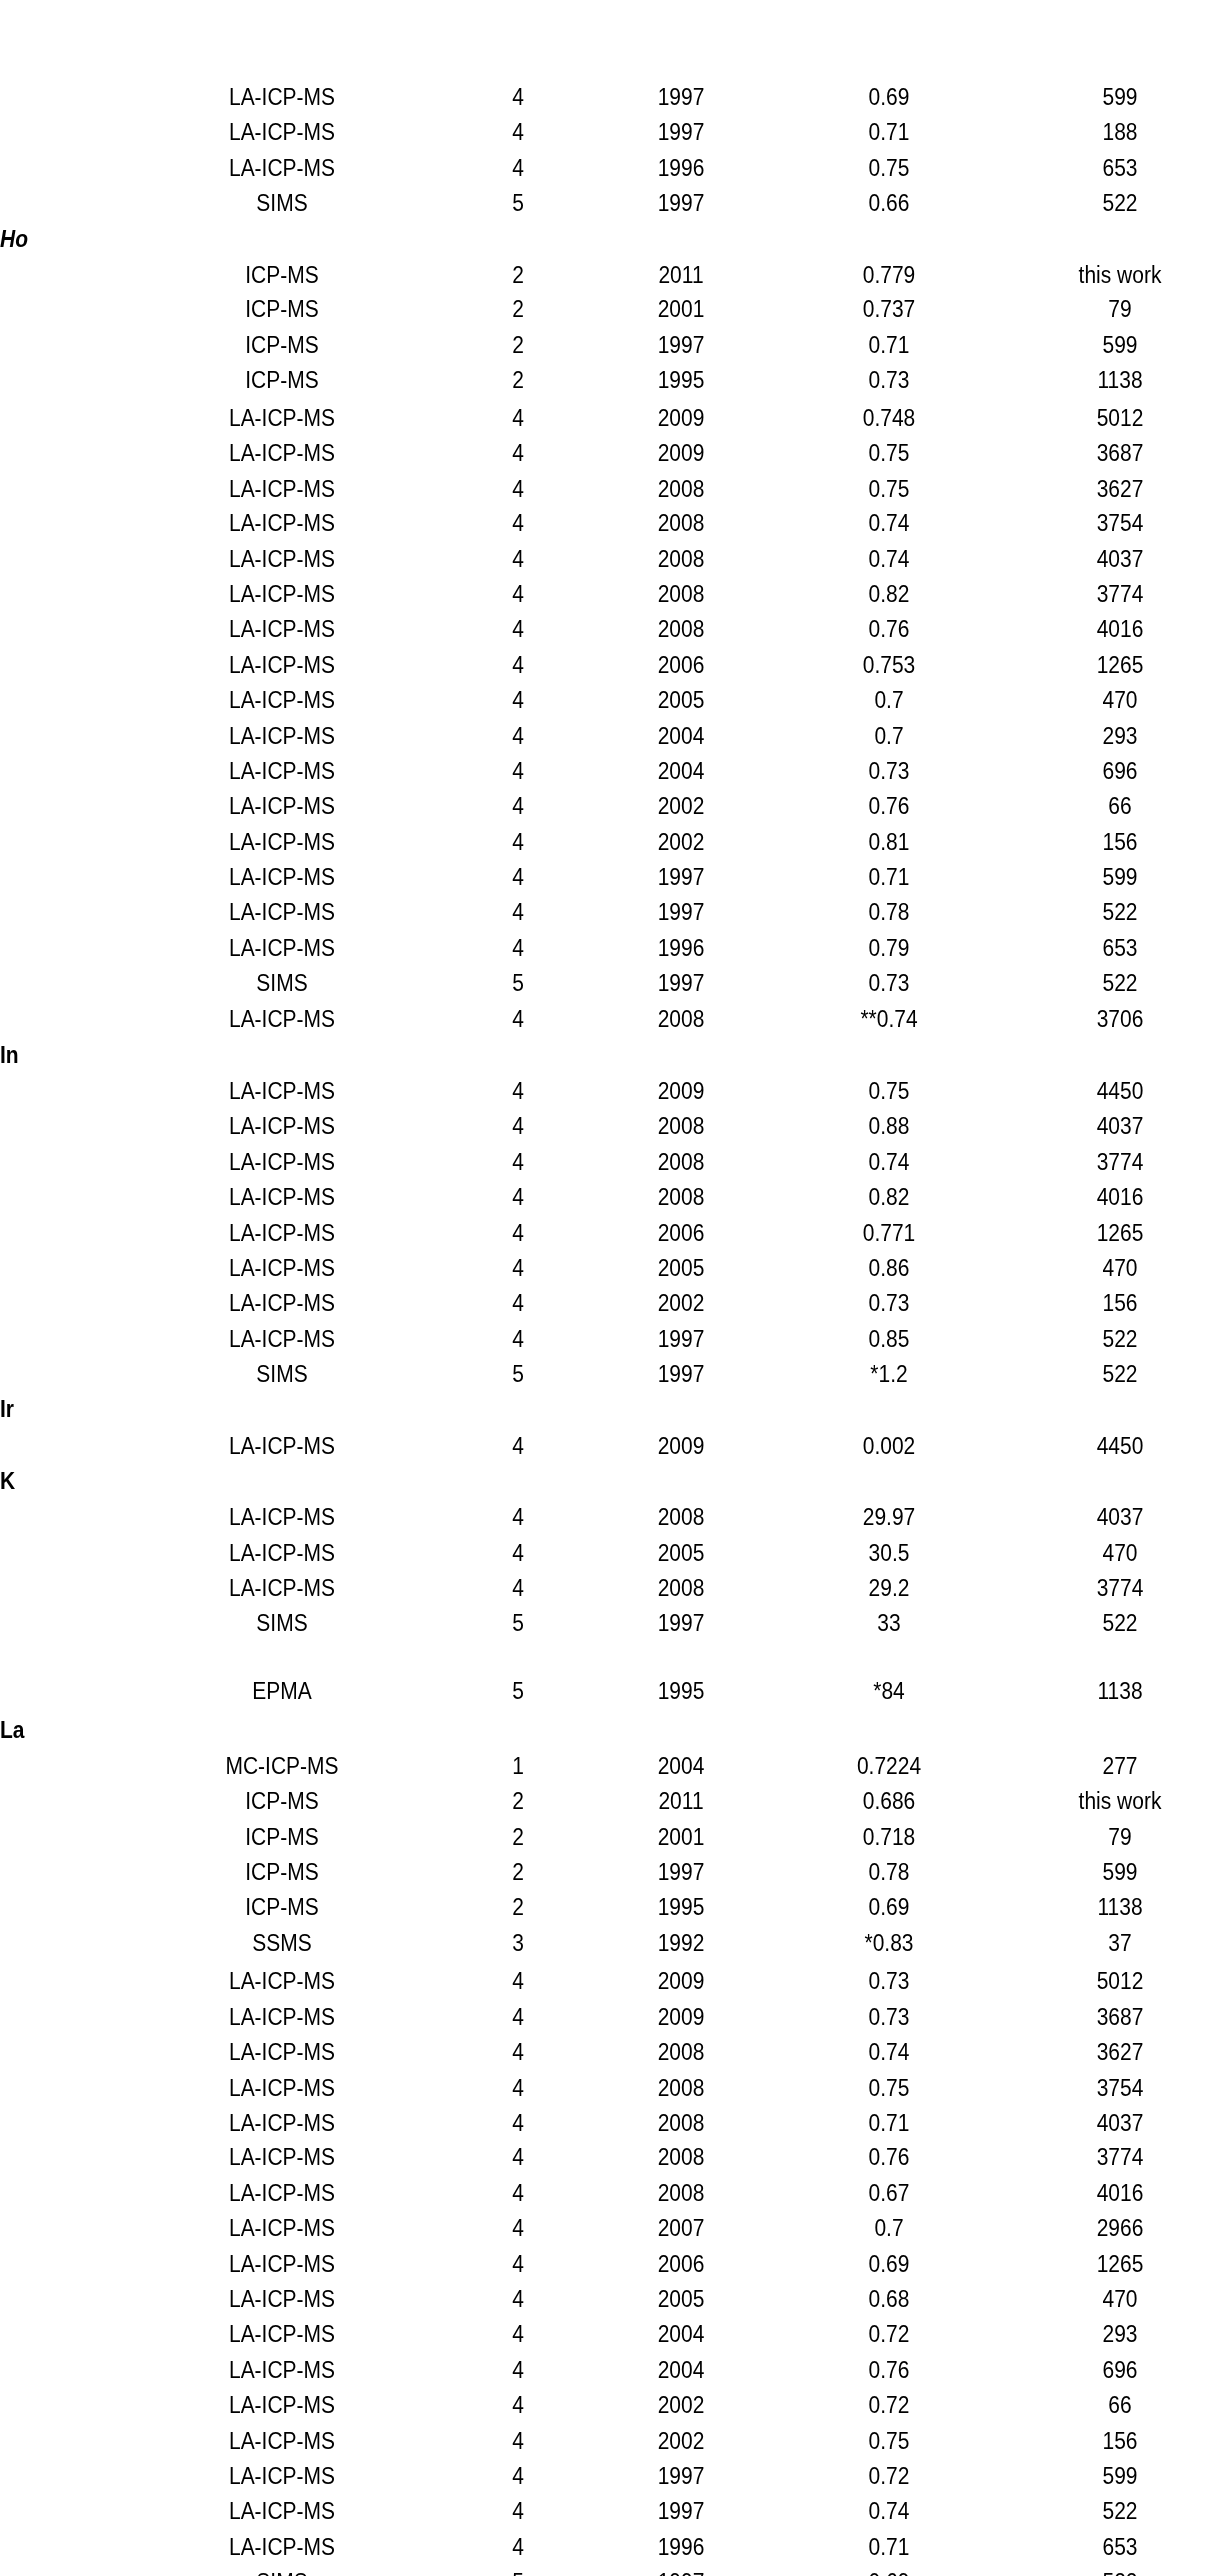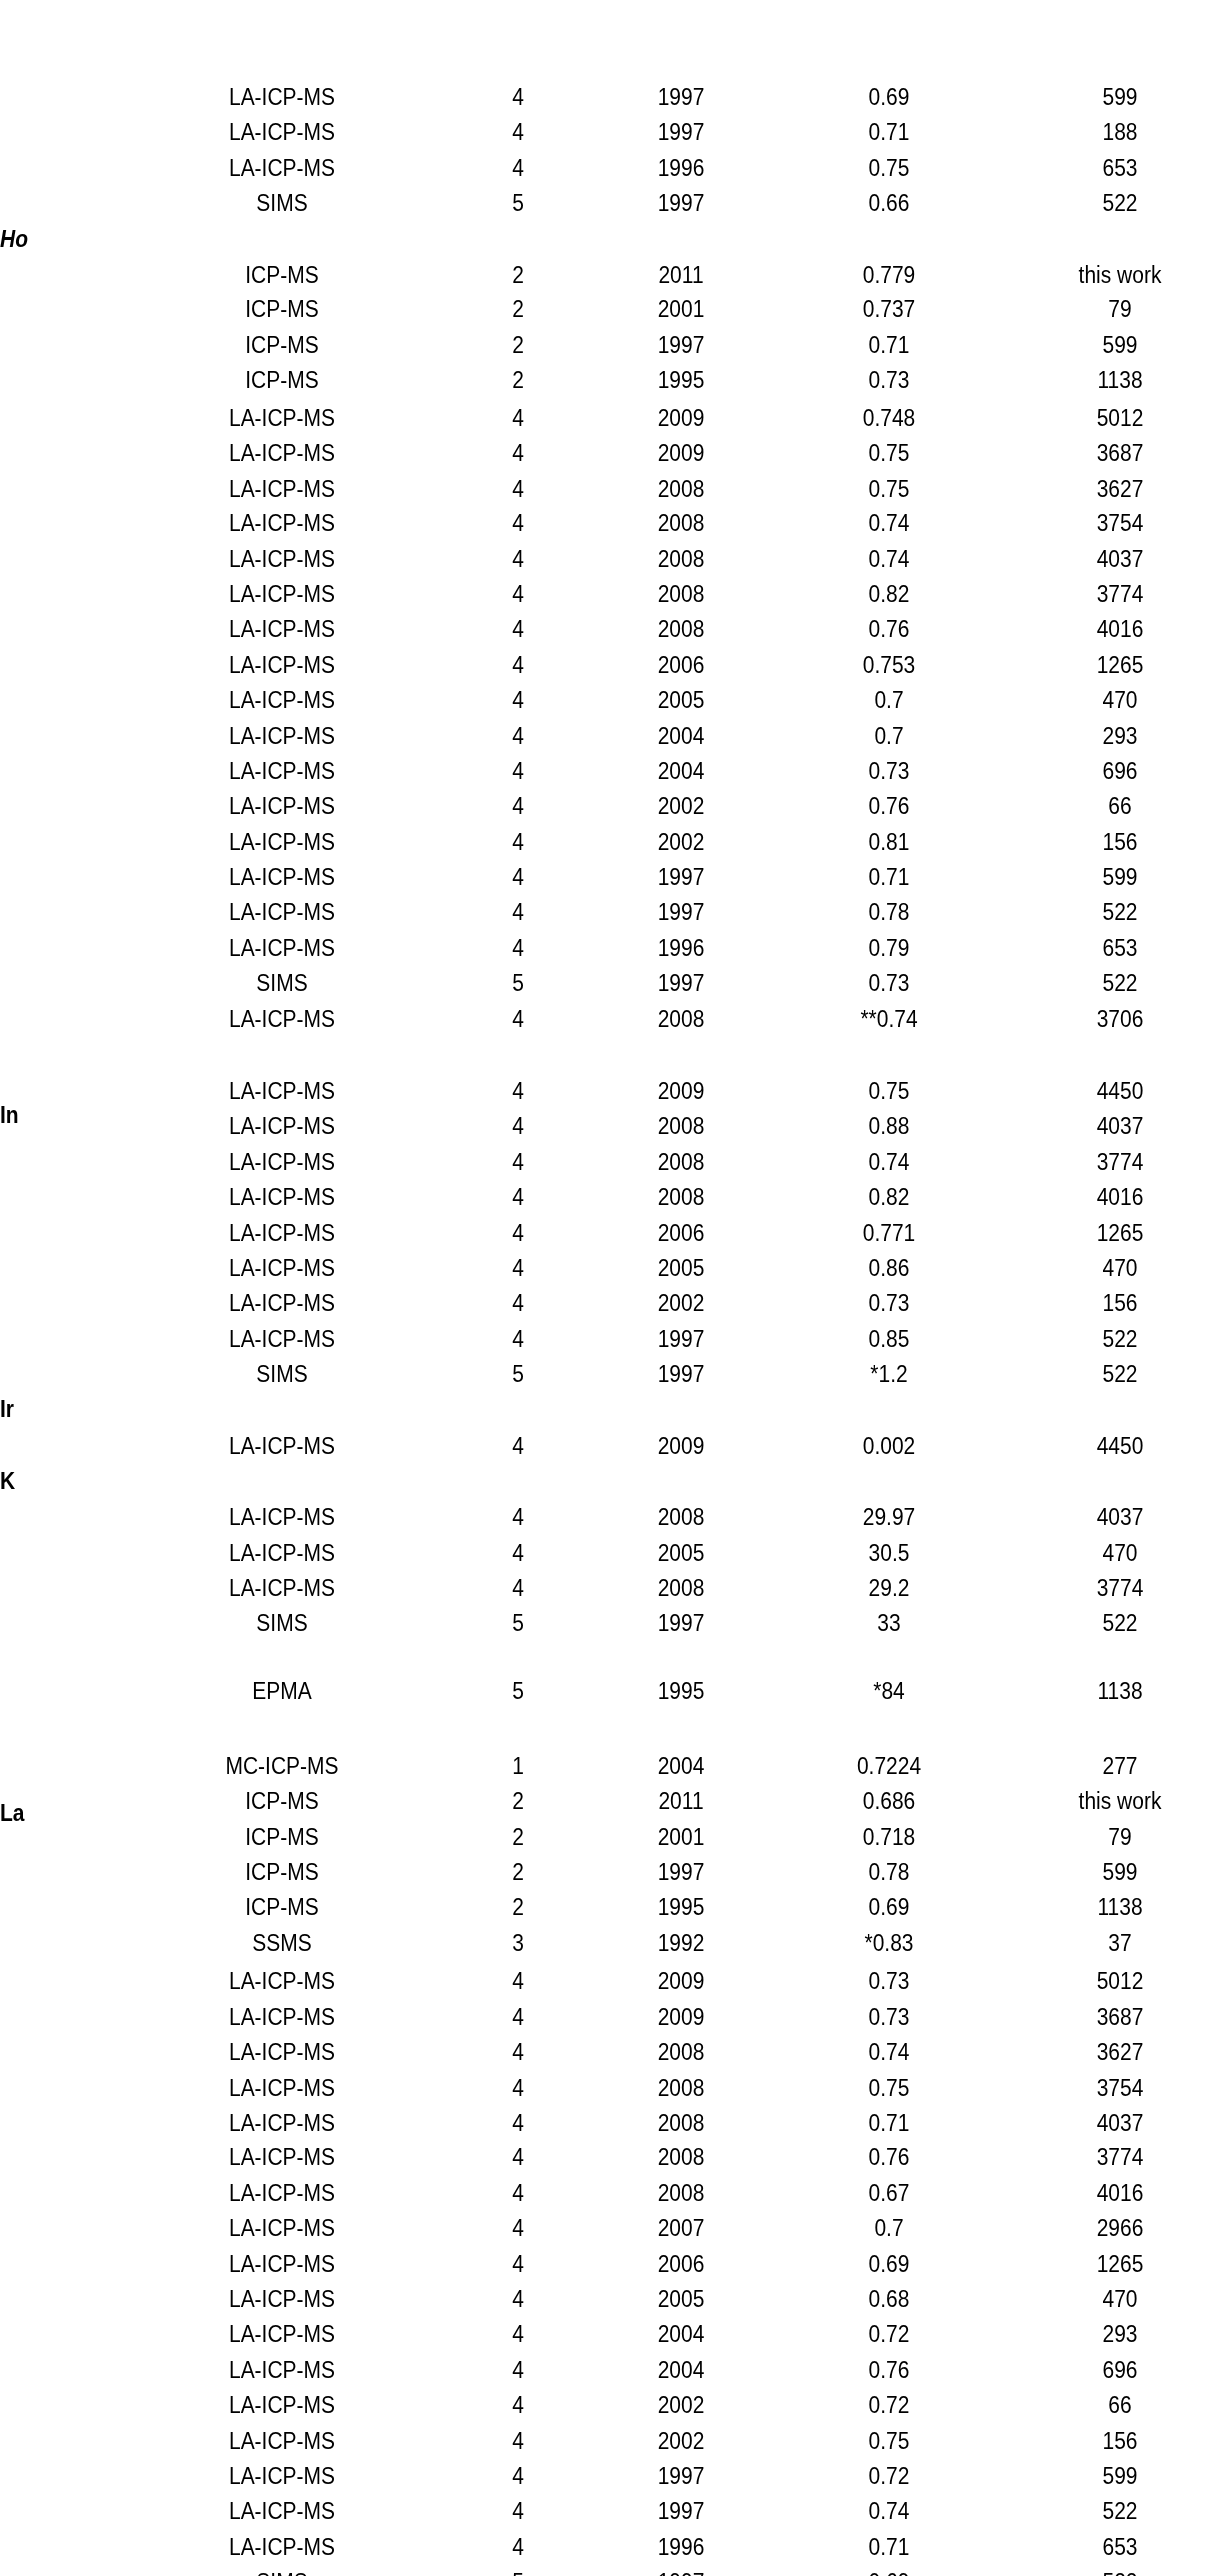--- a/index.html
+++ b/index.html
@@ -207,21 +207,21 @@
       <div class="cell c-val">0.73</div>
       <div class="cell c-ref">522</div>
     </div>
     <div class="row" style="top: 1002px;">
       <div class="cell c-method">LA-ICP-MS</div>
       <div class="cell c-num">4</div>
       <div class="cell c-year">2008</div>
       <div class="cell c-val">**0.74</div>
       <div class="cell c-ref">3706</div>
     </div>
-    <div class="row" style="top: 1098px;">
+    <div class="row" style="top: 1038px;">
       <div class="el">In</div>
     </div>
     <div class="row" style="top: 1074px;">
       <div class="cell c-method">LA-ICP-MS</div>
       <div class="cell c-num">4</div>
       <div class="cell c-year">2009</div>
       <div class="cell c-val">0.75</div>
       <div class="cell c-ref">4450</div>
     </div>
     <div class="row" style="top: 1109px;">
@@ -321,21 +321,21 @@
       <div class="cell c-val">33</div>
       <div class="cell c-ref">522</div>
     </div>
     <div class="row" style="top: 1674px;">
       <div class="cell c-method">EPMA</div>
       <div class="cell c-num">5</div>
       <div class="cell c-year">1995</div>
       <div class="cell c-val">*84</div>
       <div class="cell c-ref">1138</div>
     </div>
-    <div class="row" style="top: 1796px;">
+    <div class="row" style="top: 1713px;">
       <div class="el">La</div>
     </div>
     <div class="row" style="top: 1749px;">
       <div class="cell c-method">MC-ICP-MS</div>
       <div class="cell c-num">1</div>
       <div class="cell c-year">2004</div>
       <div class="cell c-val">0.7224</div>
       <div class="cell c-ref">277</div>
     </div>
     <div class="row" style="top: 1784px;">

